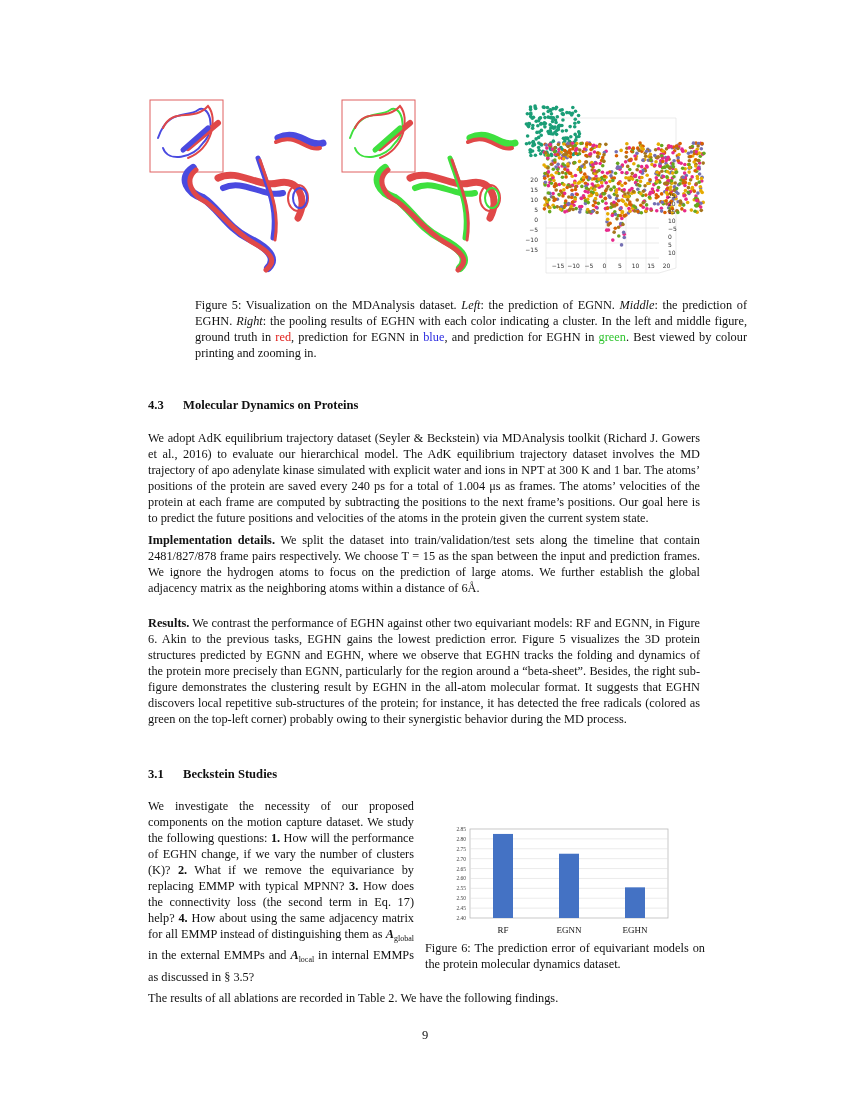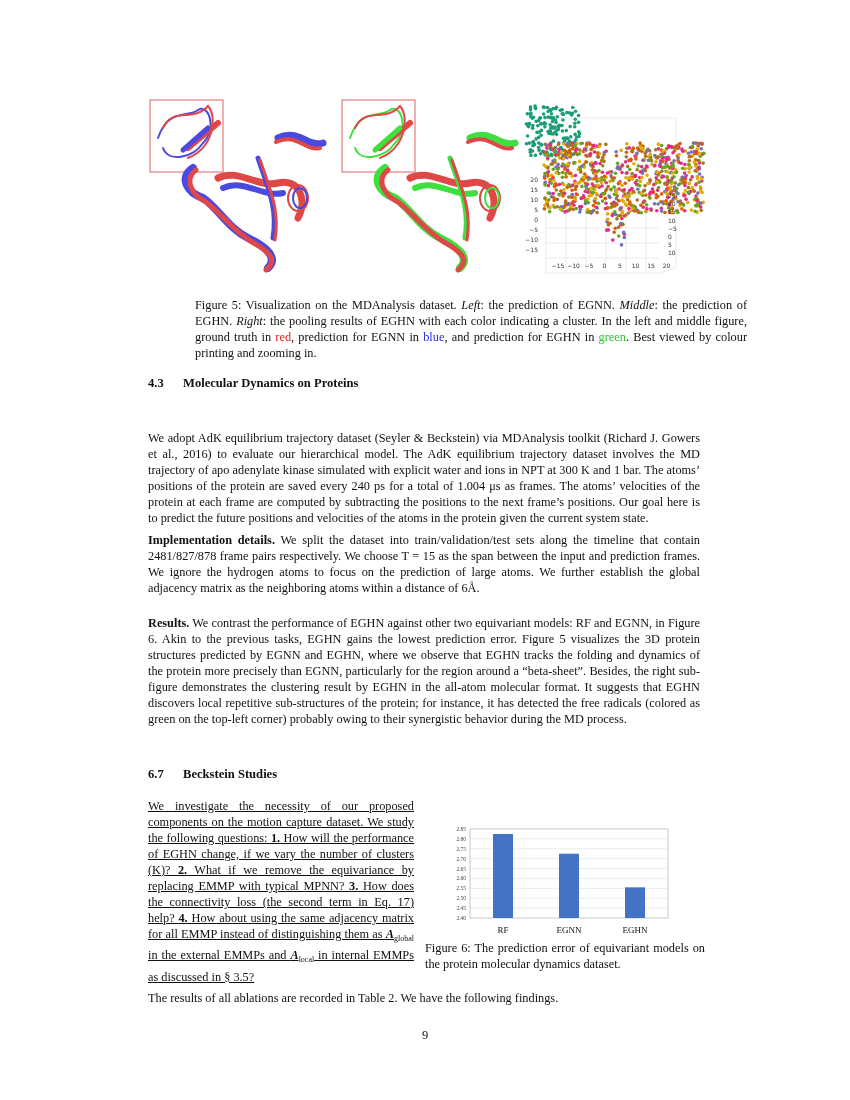--- a/index.html
+++ b/index.html
@@ -1161,35 +1161,35 @@
         <text x="152" y="149.2" class="ax3d">5</text>
         <text x="152" y="157.39999999999998" class="ax3d">10</text>
       </g>
   </svg>
 </div>
 
 <div class="abs para" style="left:148px;top:297px;width:552px;margin-left:47px;">
   <span>Figure 5:</span><span> Visualization on the MDAnalysis dataset. </span><i>Left</i><span>: the prediction of EGNN. </span><i>Middle</i><span>: the prediction of EGHN. </span><i>Right</i><span>: the pooling results of EGHN with each color indicating a cluster. In the left and middle figure, ground truth in </span><span class="red">red</span><span>, prediction for EGNN in </span><span class="blue">blue</span><span>, and prediction for EGHN in </span><span class="green">green</span><span>. Best viewed by colour printing and zooming in.</span>
 </div>
 
-<div class="abs heading" style="left:148px;top:376px;">
+<div class="abs heading" style="left:148px;top:398px;">
   <span class="num">4.3</span><span>Molecular Dynamics on Proteins</span>
 </div>
 <div class="abs para" style="left:148px;top:430px;width:552px;">We adopt AdK equilibrium trajectory dataset (Seyler &amp; Beckstein) via MDAnalysis toolkit (Richard J. Gowers et al., 2016) to evaluate our hierarchical model. The AdK equilibrium trajectory dataset involves the MD trajectory of apo adenylate kinase simulated with explicit water and ions in NPT at 300 K and 1 bar. The atoms’ positions of the protein are saved every 240 ps for a total of 1.004 μs as frames. The atoms’ velocities of the protein at each frame are computed by subtracting the positions to the next frame’s positions. Our goal here is to predict the future positions and velocities of the atoms in the protein given the current system state.</div>
 <div class="abs para" style="left:148px;top:532px;width:552px;">
   <b>Implementation details.</b><span> We split the dataset into train/validation/test sets along the timeline that contain 2481/827/878 frame pairs respectively. We choose T = 15 as the span between the input and prediction frames. We ignore the hydrogen atoms to focus on the prediction of large atoms. We further establish the global adjacency matrix as the neighboring atoms within a distance of 6Å.</span>
 </div>
 <div class="abs para" style="left:148px;top:615px;width:552px;">
   <b>Results.</b><span> We contrast the performance of EGHN against other two equivariant models: RF and EGNN, in Figure 6. Akin to the previous tasks, EGHN gains the lowest prediction error. Figure 5 visualizes the 3D protein structures predicted by EGNN and EGHN, where we observe that EGHN tracks the folding and dynamics of the protein more precisely than EGNN, particularly for the region around a “beta-sheet”. Besides, the right sub-figure demonstrates the clustering result by EGHN in the all-atom molecular format. It suggests that EGHN discovers local repetitive sub-structures of the protein; for instance, it has detected the free radicals (colored as green on the top-left corner) probably owing to their synergistic behavior during the MD process.</span>
 </div>
 
 <div class="abs heading" style="left:148px;top:767px;">
-  <span class="num">6.7</span><span>Beckstein Studies</span>
+  <span class="num">3.1</span><span>Beckstein Studies</span>
 </div>
-<div class="abs para" style="left:148px;top:798px;width:266px;text-decoration:underline;">
+<div class="abs para" style="left:148px;top:798px;width:266px;">
   <span>We investigate the necessity of our proposed components on the motion capture dataset. We study the following questions: </span><b>1.</b><span> How will the performance of EGHN change, if we vary the number of clusters (K)? </span><b>2.</b><span> What if we remove the equivariance by replacing EMMP with typical MPNN? </span><b>3.</b><span> How does the connectivity loss (the second term in Eq. 17) help? </span><b>4.</b><span> How about using the same adjacency matrix for all EMMP instead of distinguishing them as </span><b><i>A</i></b><sub style="font-size:8px">global</sub><span> in the external EMMPs and </span><b><i>A</i></b><sub style="font-size:8px">local</sub><span> in internal EMMPs as discussed in § 3.5?</span>
 </div>
 
 <svg id="fig6" class="abs" style="left:425px;top:820px" width="280" height="120">
     <rect x="45" y="9" width="198" height="89" fill="#fff" stroke="#bbb" stroke-width="0.8"></rect>
     <text x="41" y="100" text-anchor="end" class="tick">2.40</text>
     <line x1="45" x2="243" y1="88.11111111111106" y2="88.11111111111106" stroke="#ddd" stroke-width="0.6"></line>
     <text x="41" y="90.11111111111106" text-anchor="end" class="tick">2.45</text>
     <line x1="45" x2="243" y1="78.22222222222221" y2="78.22222222222221" stroke="#ddd" stroke-width="0.6"></line>
     <text x="41" y="80.22222222222221" text-anchor="end" class="tick">2.50</text>

